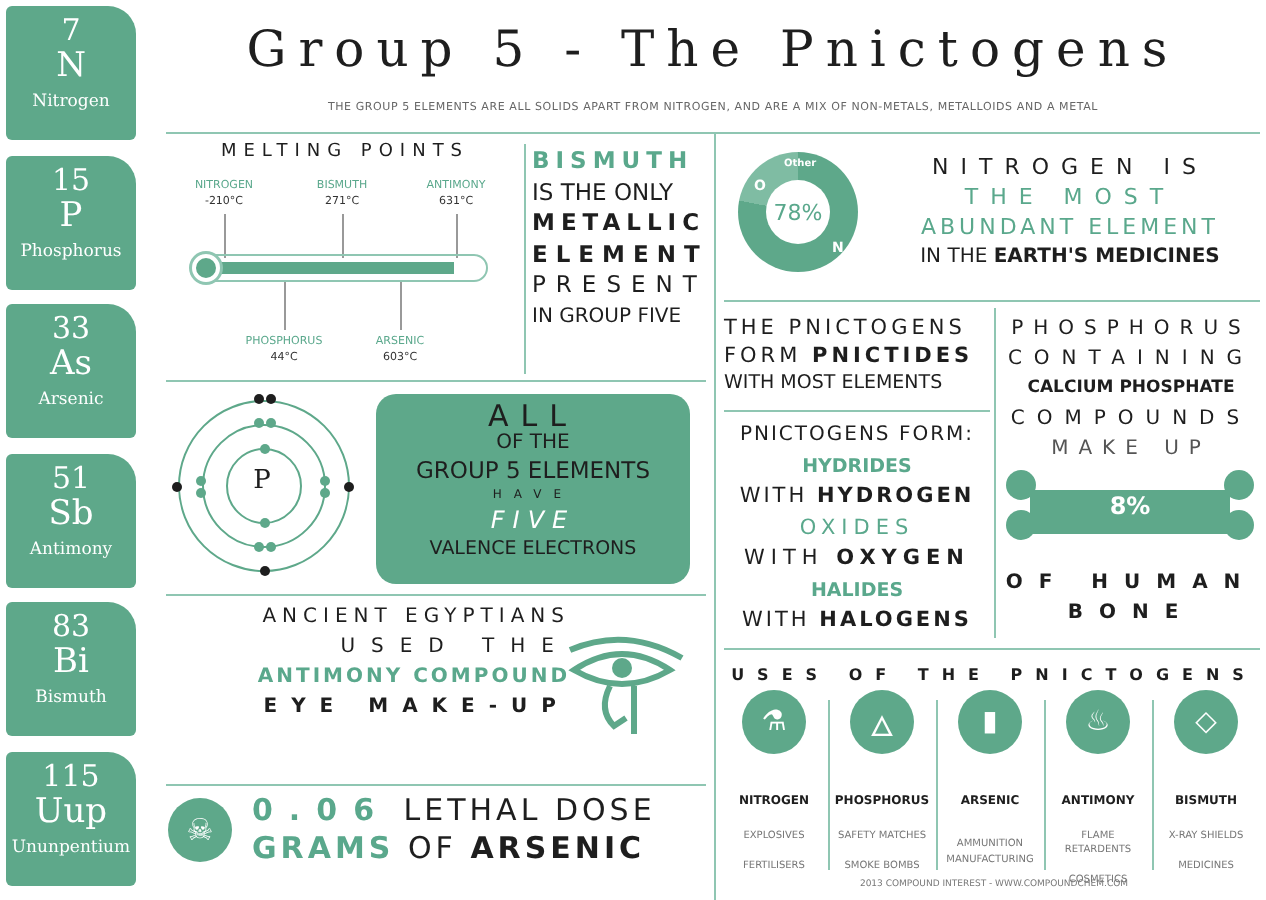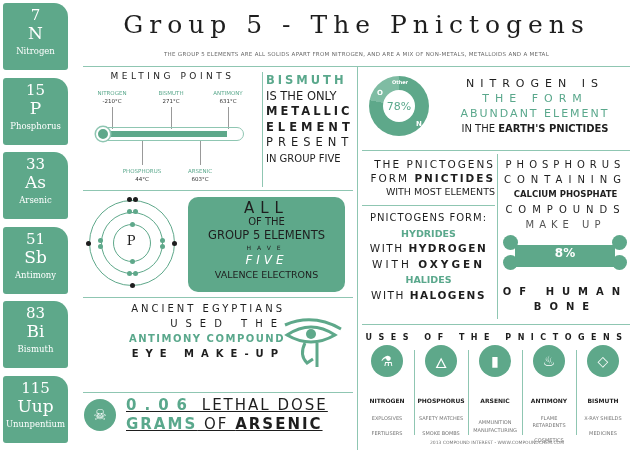--- a/index.html
+++ b/index.html
@@ -50,32 +50,32 @@
   
   .orbit { position: absolute; border: 1px solid #5ea88a; border-radius: 50%; }
   .e { position: absolute; width: 5px; height: 5px; border-radius: 50%; }
   .e.g { background: #5ea88a; }
   .e.b { background: #1e1e1e; }
   .nucleus { left: 119px; top: 233px; width: 24px; text-align: center; font-family: "DejaVu Serif", serif; font-size: 13px; }
 
   .valence { left: 188px; top: 197px; width: 157px; height: 95px; background: #5ea88a; border-radius: 10px;
              text-align: center; color: #1e1e1e; padding-top: 3px; }
 
-  .pnic { left: 362px; top: 157px; width: 133px; text-align: right; font-size: 10.5px; line-height: 14px; }
+  .pnic { left: 362px; top: 157px; width: 133px; text-align: left; font-size: 10.5px; line-height: 14px; }
   .forms { left: 362px; top: 210px; width: 133px; text-align: center; font-size: 10.5px; line-height: 15.5px; }
   .phos { left: 500px; top: 157px; width: 131px; text-align: center; font-size: 10px; line-height: 15px; }
   .bone-bar { left: 515px; top: 245px; width: 100px; height: 22px; background: #5ea88a; }
   .bone-knob { position: absolute; width: 15px; height: 15px; border-radius: 50%; background: #5ea88a; }
   .bone-text { left: 515px; top: 246px; width: 100px; text-align: center; color: #fff; font-size: 12px; font-weight: bold; }
   .phos2 { left: 500px; top: 284px; width: 131px; text-align: center; font-size: 10px; line-height: 15px; letter-spacing: 8px; }
 
   .egypt { left: 85px; top: 301px; width: 200px; text-align: right; font-size: 11px; line-height: 15px; }
   .skull { left: 84px; top: 399px; width: 32px; height: 32px; border-radius: 50%; background: #5ea88a;
            display:flex; align-items:center; justify-content:center; color:#fff; font-size: 15px; }
-  .dose { left: 126px; top: 396px; width: 230px; font-size: 15px; line-height: 19px; letter-spacing: 2px; text-decoration: underline; }
+  .dose { left: 126px; top: 396px; width: 230px; font-size: 15px; line-height: 19px; letter-spacing: 2px; }
 
   .uses-title { left: 362px; top: 333px; width: 270px; text-align: center; font-size: 8px; letter-spacing: 6.5px; font-weight: bold; }
   .use { position: absolute; top: 345px; width: 54px; text-align: center; }
   .use .ic { width: 32px; height: 32px; border-radius: 50%; background: #5ea88a; margin: 0 auto;
              display:flex; align-items:center; justify-content:center; color: #fff; font-size: 14px; }
   .use .nm { margin-top: 20px; font-size: 6px; font-weight: bold; height: 10px; white-space: nowrap; }
   .use .t { font-size: 5px; color: #777; margin-top: 8px; line-height: 7px; white-space: nowrap; }
   .credit { left: 362px; top: 440px; width: 270px; text-align: center; font-size: 4.5px; color: #777; }
 </style>
 </head>
@@ -165,23 +165,23 @@
   <div style="font-size:10px">IN GROUP FIVE</div>
 </div>
 
 <div class="abs donut"></div>
 <div class="abs donut-hole">78%</div>
 <div class="donut-lbl" style="left:392px; top:79px;">Other</div>
 <div class="donut-lbl" style="left:377px; top:89px; font-size:7px;">O</div>
 <div class="donut-lbl" style="left:416px; top:120px; font-size:7px;">N</div>
 <div class="abs nit">
   <div style="letter-spacing:6px">NITROGEN IS</div>
-  <div class="teal" style="letter-spacing:6px">THE FORM</div>
+  <div class="teal" style="letter-spacing:6px">THE MOST</div>
   <div class="teal" style="letter-spacing:2px">ABUNDANT ELEMENT</div>
-  <div style="font-size:10px"><span>IN THE </span><span class="bold">EARTH'S PNICTIDES</span></div>
+  <div style="font-size:10px"><span>IN THE </span><span class="bold">EARTH'S MEDICINES</span></div>
 </div>
 
 <div class="orbit" style="left:89px; top:200px; width:86px; height:86px;"></div>
 <div class="orbit" style="left:101px; top:212px; width:62px; height:62px;"></div>
 <div class="orbit" style="left:113px; top:224px; width:38px; height:38px;"></div>
 <div class="abs nucleus">P</div>
 <div class="e b" style="left:127px; top:197px;"></div>
 <div class="e b" style="left:133px; top:197px;"></div>
 <div class="e b" style="left:86px; top:241px;"></div>
 <div class="e b" style="left:172px; top:241px;"></div>
@@ -208,20 +208,21 @@
 
 <div class="abs pnic">
   <div style="letter-spacing:2px">THE PNICTOGENS</div>
   <div style="letter-spacing:2px"><span>FORM </span><span class="bold">PNICTIDES</span></div>
   <div style="font-size:9.5px">WITH MOST ELEMENTS</div>
 </div>
 <div class="abs forms">
   <div style="font-size:10px; letter-spacing:1px;">PNICTOGENS FORM:</div>
   <div class="teal bold" style="font-size:9.5px">HYDRIDES</div>
   <div style="letter-spacing:1.5px"><span>WITH </span><span class="bold">HYDROGEN</span></div>
+  <div class="teal" style="letter-spacing:3px">OXIDES</div>
   <div style="letter-spacing:3px"><span>WITH </span><span class="bold">OXYGEN</span></div>
   <div class="teal bold" style="font-size:9.5px">HALIDES</div>
   <div style="letter-spacing:1.5px"><span>WITH </span><span class="bold">HALOGENS</span></div>
 </div>
 
 <div class="abs phos">
   <div style="letter-spacing:5px">PHOSPHORUS</div>
   <div style="letter-spacing:6px">CONTAINING</div>
   <div class="bold" style="font-size:8.5px">CALCIUM PHOSPHATE</div>
   <div style="letter-spacing:6px">COMPOUNDS</div>

